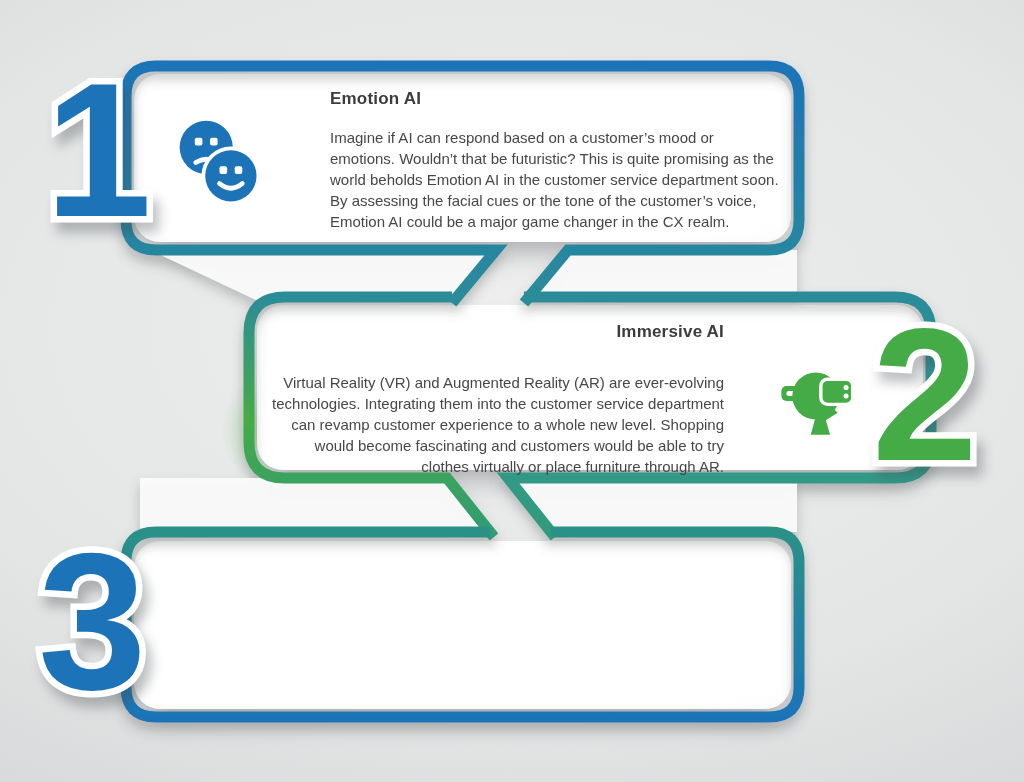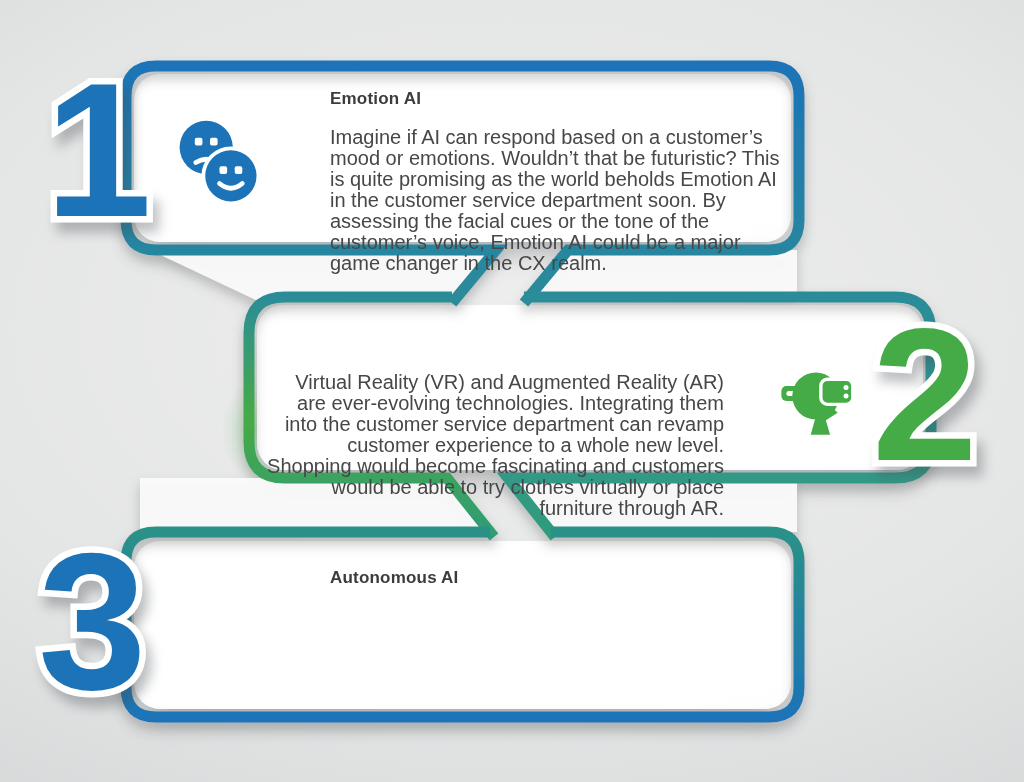--- a/index.html
+++ b/index.html
@@ -25,21 +25,21 @@
 
   .title {
     position:absolute; z-index:6; font-weight:bold; font-size:17px;
     color:#3C3C3C; letter-spacing:0.2px; white-space:nowrap;
   }
   #title1 { left:330px; top:89px;  }
   #title2 { right:300px; top:322px; text-align:right; }
   #title3 { left:330px; top:568px; }
 
   .body {
-    position:absolute; z-index:6; font-size:20px; line-height:21px; color:#474747;
+    position:absolute; z-index:6; font-size:15px; line-height:21px; color:#474747;
   }
   #body1 { left:330px;  top:127px; width:452px; }
   #body2 { right:300px; top:372px; width:460px; text-align:right; }
   #body3 { left:330px;  top:604px; width:445px; }
 
   .num {
     position:absolute; z-index:7; font-weight:bold; line-height:0.78;
     filter: drop-shadow(6px 10px 6px rgba(70,75,80,0.35));
   }
   .num-stroke { position:absolute; left:0; top:0; -webkit-text-stroke:13px #ffffff; color:#fff; }
@@ -139,17 +139,17 @@
       <path d="M45 74 L39 96 L62 96 L57 79 L71 70 L59 58 Z" fill="#45AB47"></path>
       <rect x="51" y="30" width="38" height="30" rx="8" fill="#45AB47" stroke="#fff" stroke-width="4"></rect>
       <circle cx="81" cy="40" r="3" fill="#fff"></circle>
       <circle cx="81" cy="50" r="3" fill="#fff"></circle>
     </svg>
   </div>
 
   <div class="title" id="title1">Emotion AI</div>
   <div class="body" id="body1">Imagine if AI can respond based on a customer’s mood or emotions. Wouldn’t that be futuristic? This is quite promising as the world beholds Emotion AI in the customer service department soon. By assessing the facial cues or the tone of the customer’s voice, Emotion AI could be a major game changer in the CX realm.</div>
 
+  <div class="title" id="title2">Immersive AI</div>
   <div class="body" id="body2">Virtual Reality (VR) and Augmented Reality (AR) are ever-evolving technologies. Integrating them into the customer service department can revamp customer experience to a whole new level. Shopping would become fascinating and customers would be able to try clothes virtually or place furniture through AR.</div>
 
-  <div class="title" id="title3">Autonomous AI</div>
 
 </div>
 
 </body></html>

